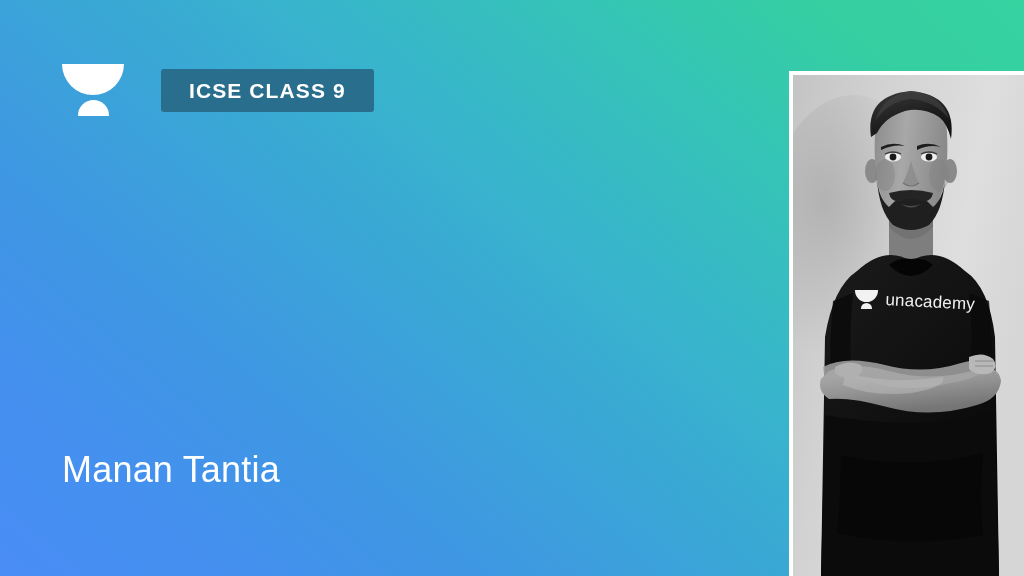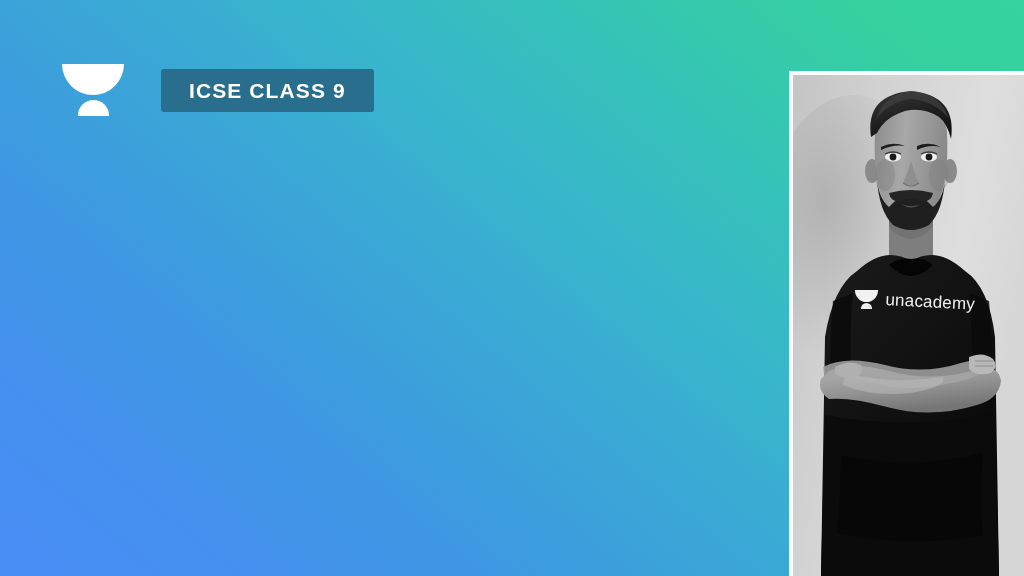--- a/index.html
+++ b/index.html
@@ -158,20 +158,21 @@
     <div id="brand-logo">
       <div class="bowl"></div>
       <div class="base"></div>
     </div>
 
     <div id="category-badge">
       <span id="category-badge-label">ICSE CLASS 9</span>
     </div>
 
 
+    <div id="educator-name">Manan Tantia</div>
 
   </div>
 
   <div id="educator-photo-frame">
     <div id="educator-photo">
 
       <svg viewBox="0 0 231 501" preserveAspectRatio="none" aria-hidden="true">
         <defs>
           <linearGradient id="wallGrad" x1="0" y1="0" x2="1" y2="0.4">
             <stop offset="0%" stop-color="#c4c4c4"></stop>

